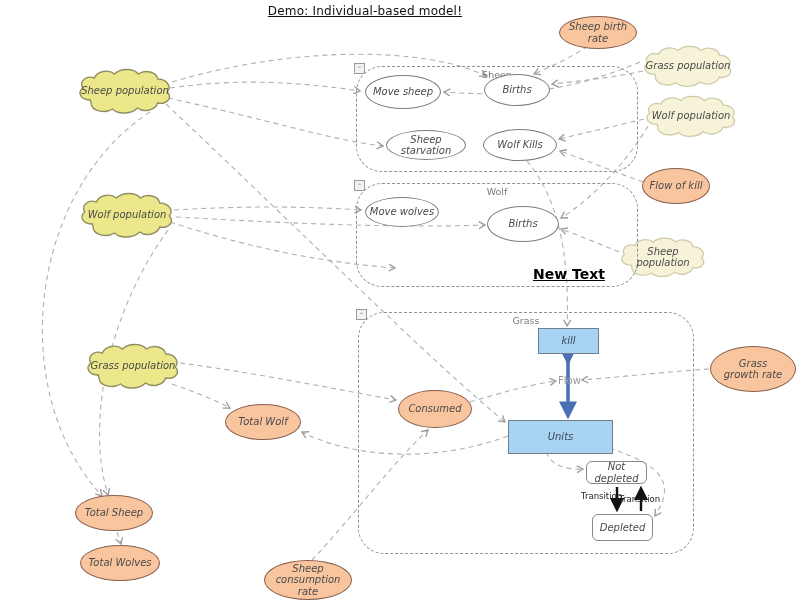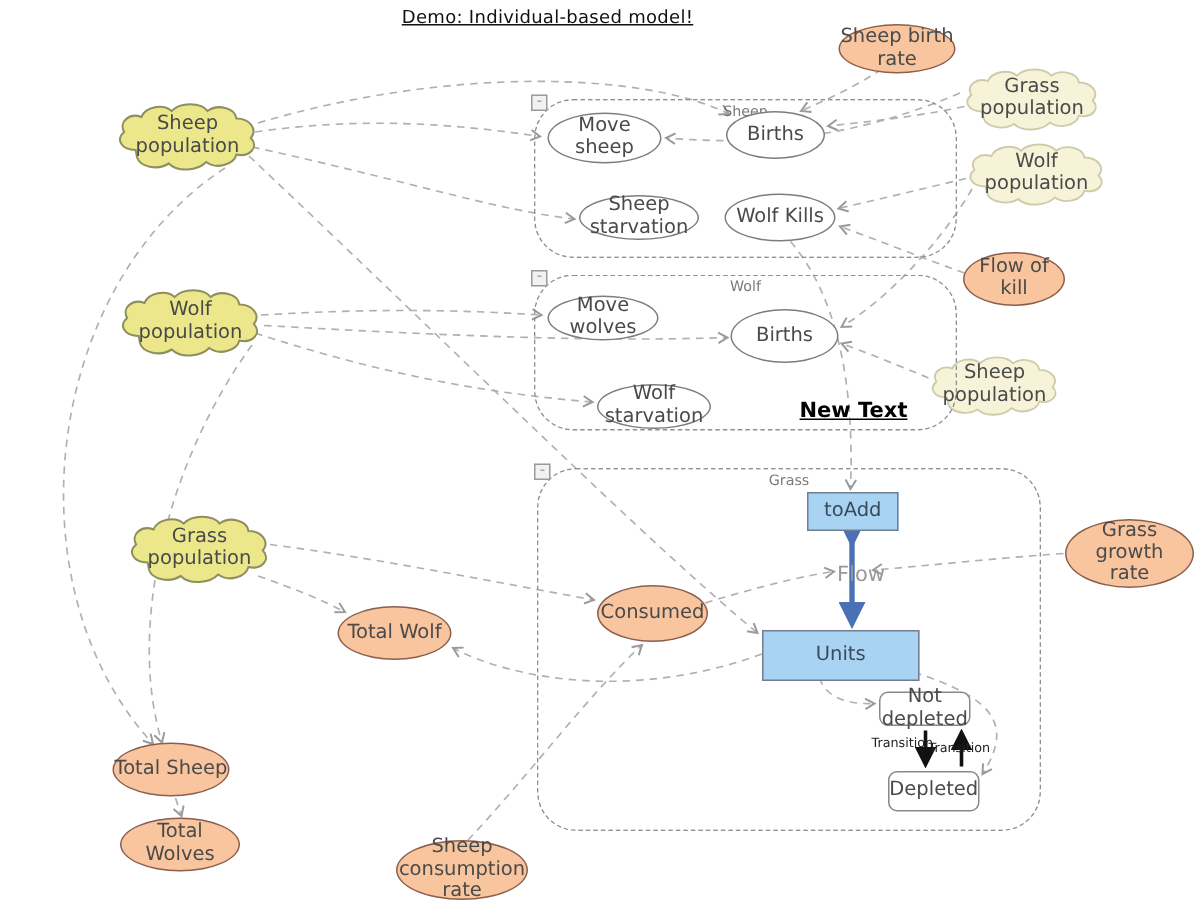--- a/index.html
+++ b/index.html
@@ -1,31 +1,31 @@
 <!DOCTYPE html>
 <html><head>
 <meta charset="utf-8">
 <style>
   html,body{margin:0;padding:0;}
   #canvas{position:relative;width:800px;height:600px;background:#ffffff;overflow:hidden;
           font-family:"DejaVu Sans",sans-serif;color:#4a4a4a;}
   #wires{position:absolute;left:0;top:0;width:800px;height:600px;}
   .node{position:absolute;display:flex;align-items:center;justify-content:center;
-        text-align:center;font-size:13px;line-height:1.15;box-sizing:border-box;}
+        text-align:center;font-size:10px;line-height:1.15;box-sizing:border-box;font-style:italic;}
   .ellipse{border-radius:50%;background:#fff;border:1.4px solid #7d7d7d;}
   .var{background:#f9c59e;border:1.4px solid #8a5f4d;color:#4a4a4a;}
   .cloud-label{background:transparent;border:none;}
   .frame{position:absolute;border:1.6px dashed #909090;border-radius:26px;box-sizing:border-box;}
   .frame-label{position:absolute;top:2px;left:0;right:0;text-align:center;font-size:9.5px;color:#7a7a7a;}
   .collapse{position:absolute;left:-3px;top:-4px;width:9px;height:9px;background:#f2f2f2;
             border:1px solid #9a9a9a;font-size:7px;line-height:7px;text-align:center;color:#666;}
   .stock{background:#a9d3f2;border:1px solid #6f7f8f;color:#3a4a5a;}
   .state{background:#fff;border:1.3px solid #888;border-radius:6px;}
   .lbl-small{position:absolute;font-size:8.5px;color:#222;white-space:nowrap;}
-  .flow-label{position:absolute;font-size:14px;color:#999;}
+  .flow-label{position:absolute;font-size:10px;color:#999;}
   #title{position:absolute;left:200px;top:4px;width:330px;text-align:center;font-size:12px;
          color:#111;text-decoration:underline;font-weight:500;letter-spacing:.2px;}
   #newtext{position:absolute;left:524px;top:266px;width:90px;text-align:center;font-size:14px;
            color:#000;text-decoration:underline;font-weight:600;}
 </style>
 </head>
 <body>
 
 <div id="canvas">
 
@@ -117,23 +117,22 @@
   <div class="node ellipse var" style="left:80px;top:545px;width:80px;height:36px;">Total Wolves</div>
   <div class="node ellipse var" style="left:264px;top:560px;width:88px;height:40px;padding:0 6px;">Sheep consumption rate</div>
   <div class="node ellipse var" style="left:398px;top:390px;width:74px;height:38px;">Consumed</div>
 
   <div class="node ellipse" style="left:365px;top:75px;width:76px;height:34px;">Move sheep</div>
   <div class="node ellipse" style="left:484px;top:74px;width:66px;height:32px;">Births</div>
   <div class="node ellipse" style="left:386px;top:130px;width:80px;height:30px;">Sheep starvation</div>
   <div class="node ellipse" style="left:483px;top:129px;width:74px;height:32px;">Wolf Kills</div>
   <div class="node ellipse" style="left:365px;top:197px;width:74px;height:30px;">Move wolves</div>
   <div class="node ellipse" style="left:487px;top:206px;width:72px;height:36px;">Births</div>
-  <div class="node ellipse" style="left:398px;top:256px;width:76px;height:30px;">Wolf starvation</div>
 
-  <div class="node stock" style="left:538px;top:328px;width:61px;height:26px;">toAdd</div>
+  <div class="node stock" style="left:538px;top:328px;width:61px;height:26px;">kill</div>
   <div class="node stock" style="left:508px;top:420px;width:105px;height:34px;">Units</div>
 
   <div class="flow-label" style="left:558px;top:375px;width:22px;text-align:center;">Flow</div>
 
   <div class="node state" style="left:586px;top:461px;width:61px;height:23px;">Not depleted</div>
   <div class="node state" style="left:592px;top:514px;width:61px;height:27px;">Depleted</div>
 
   <div class="lbl-small" style="left:581px;top:491px;">Transition</div>
   <div class="lbl-small" style="left:619px;top:494px;">Transition</div>
 

